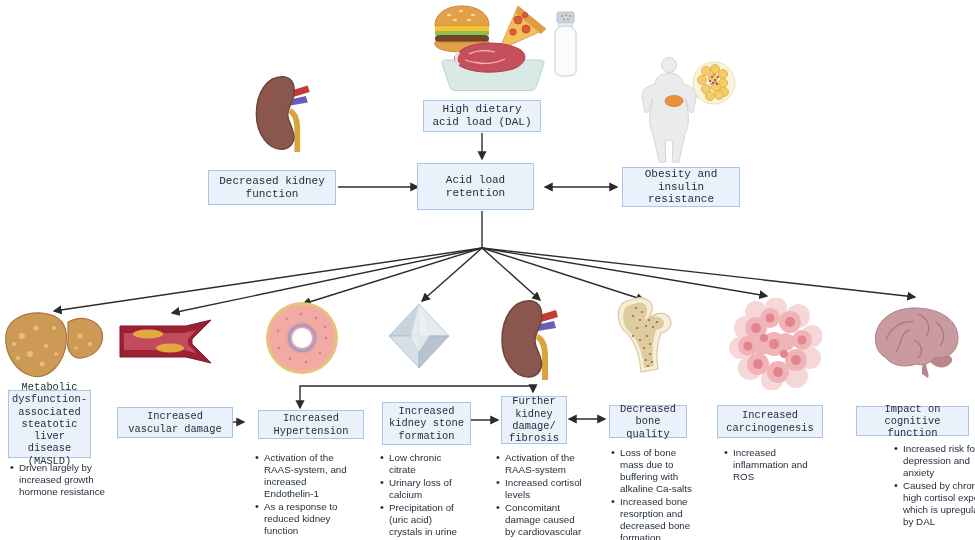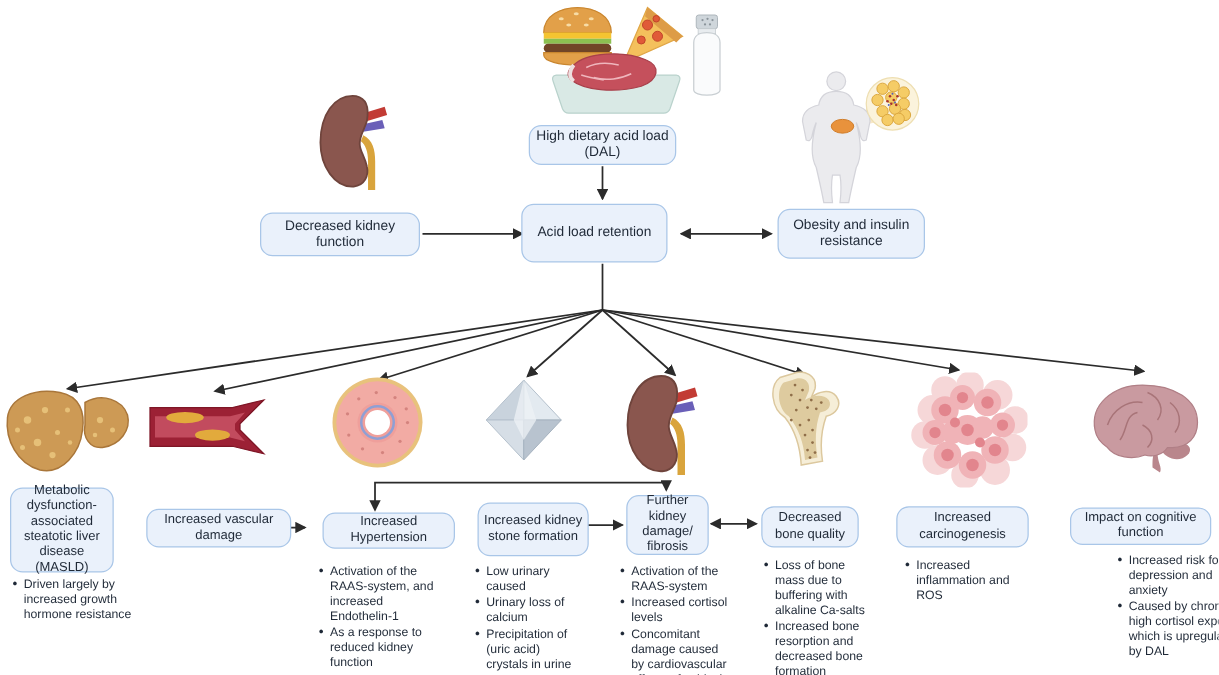--- a/index.html
+++ b/index.html
@@ -1,21 +1,21 @@
 <!DOCTYPE html>
 <html><head>
 <meta charset="utf-8">
 <style>
   html,body{margin:0;padding:0;background:#ffffff;}
   #canvas{position:relative;width:975px;height:540px;background:#ffffff;overflow:hidden;
           font-family:"Liberation Sans","DejaVu Sans",sans-serif;color:#1f2937;}
   #arrow-layer{position:absolute;left:0;top:0;width:975px;height:540px;pointer-events:none;}
-  .box,.hbox{position:absolute;background:#eaf1fb;border:1.3px solid #a9c6e8;border-radius:10px;
+  .box,.hbox{position:absolute;background:#eaf1fb;border:1.3px solid #a9c6e8;border-radius:0;
        display:flex;align-items:center;justify-content:center;text-align:center;
-       box-sizing:border-box;padding:2px 3px;line-height:1.18;}
+       box-sizing:border-box;padding:2px 3px;line-height:1.18;font-family:Liberation Mono, monospace;}
   .box{font-size:11px;}
   .hbox{font-size:10.4px;}
   .organ{position:absolute;}
   .organ svg{display:block;width:100%;height:100%;}
   .bullets{position:absolute;margin:0;padding:0;list-style:none;font-size:9.8px;line-height:1.22;text-align:left;}
   .bullets li{position:relative;padding-left:11px;margin-bottom:1px;}
   .bullets li:empty{display:none;}
   .bullets li::before{content:"\2022";position:absolute;left:2px;top:-1px;font-size:11px;}
 </style>
 </head>
@@ -224,21 +224,21 @@
       <polygon points="36,4 36,36 6,36" fill="#c9d3dd" stroke="#b4c0cc" stroke-width="0.8"></polygon>
       <polygon points="6,36 36,36 36,68" fill="#d6dee6" stroke="#b4c0cc" stroke-width="0.8"></polygon>
       <polygon points="36,36 66,36 36,68" fill="#b8c3cf" stroke="#a5b2bf" stroke-width="0.8"></polygon>
       <polygon points="36,4 46,36 36,52 28,36" fill="#eef2f6" opacity="0.75"></polygon>
     </svg>
   </div>
   <div class="hbox" style="left:382px;top:402px;width:89px;height:43px">
     <span>Increased kidney stone formation</span>
   </div>
   <ul class="bullets" style="left:378px;top:452px;width:82px">
-    <li>Low urinary caused</li>
+    <li>Low chronic citrate</li>
     <li>Urinary loss of calcium</li>
     <li>Precipitation of (uric acid) crystals in urine</li>
   </ul>
 
   <div class="organ" style="left:498px;top:298px;width:64px;height:84px">
     <svg viewBox="0 0 64 84">
       <path d="M40,36 C48,40 50,48 50,58 L50,82 L44,82 L44,58 C44,50 42,44 38,41 Z" fill="#d9a43c"></path>
       <path d="M38,18 L58,12 L60,19 L40,25 Z" fill="#c23b34"></path>
       <path d="M38,27 L56,23 L58,30 L40,33 Z" fill="#6a5fb8"></path>
       <path d="M34,3 C15,1 4,20 4,42 C4,62 16,80 32,79 C41,78 45,70 43,62 C41,53 37,49 37,43 C37,36 41,31 43,24 C45,13 43,5 34,3 Z" fill="#8a564e" stroke="#6f443c" stroke-width="1.5"></path>

